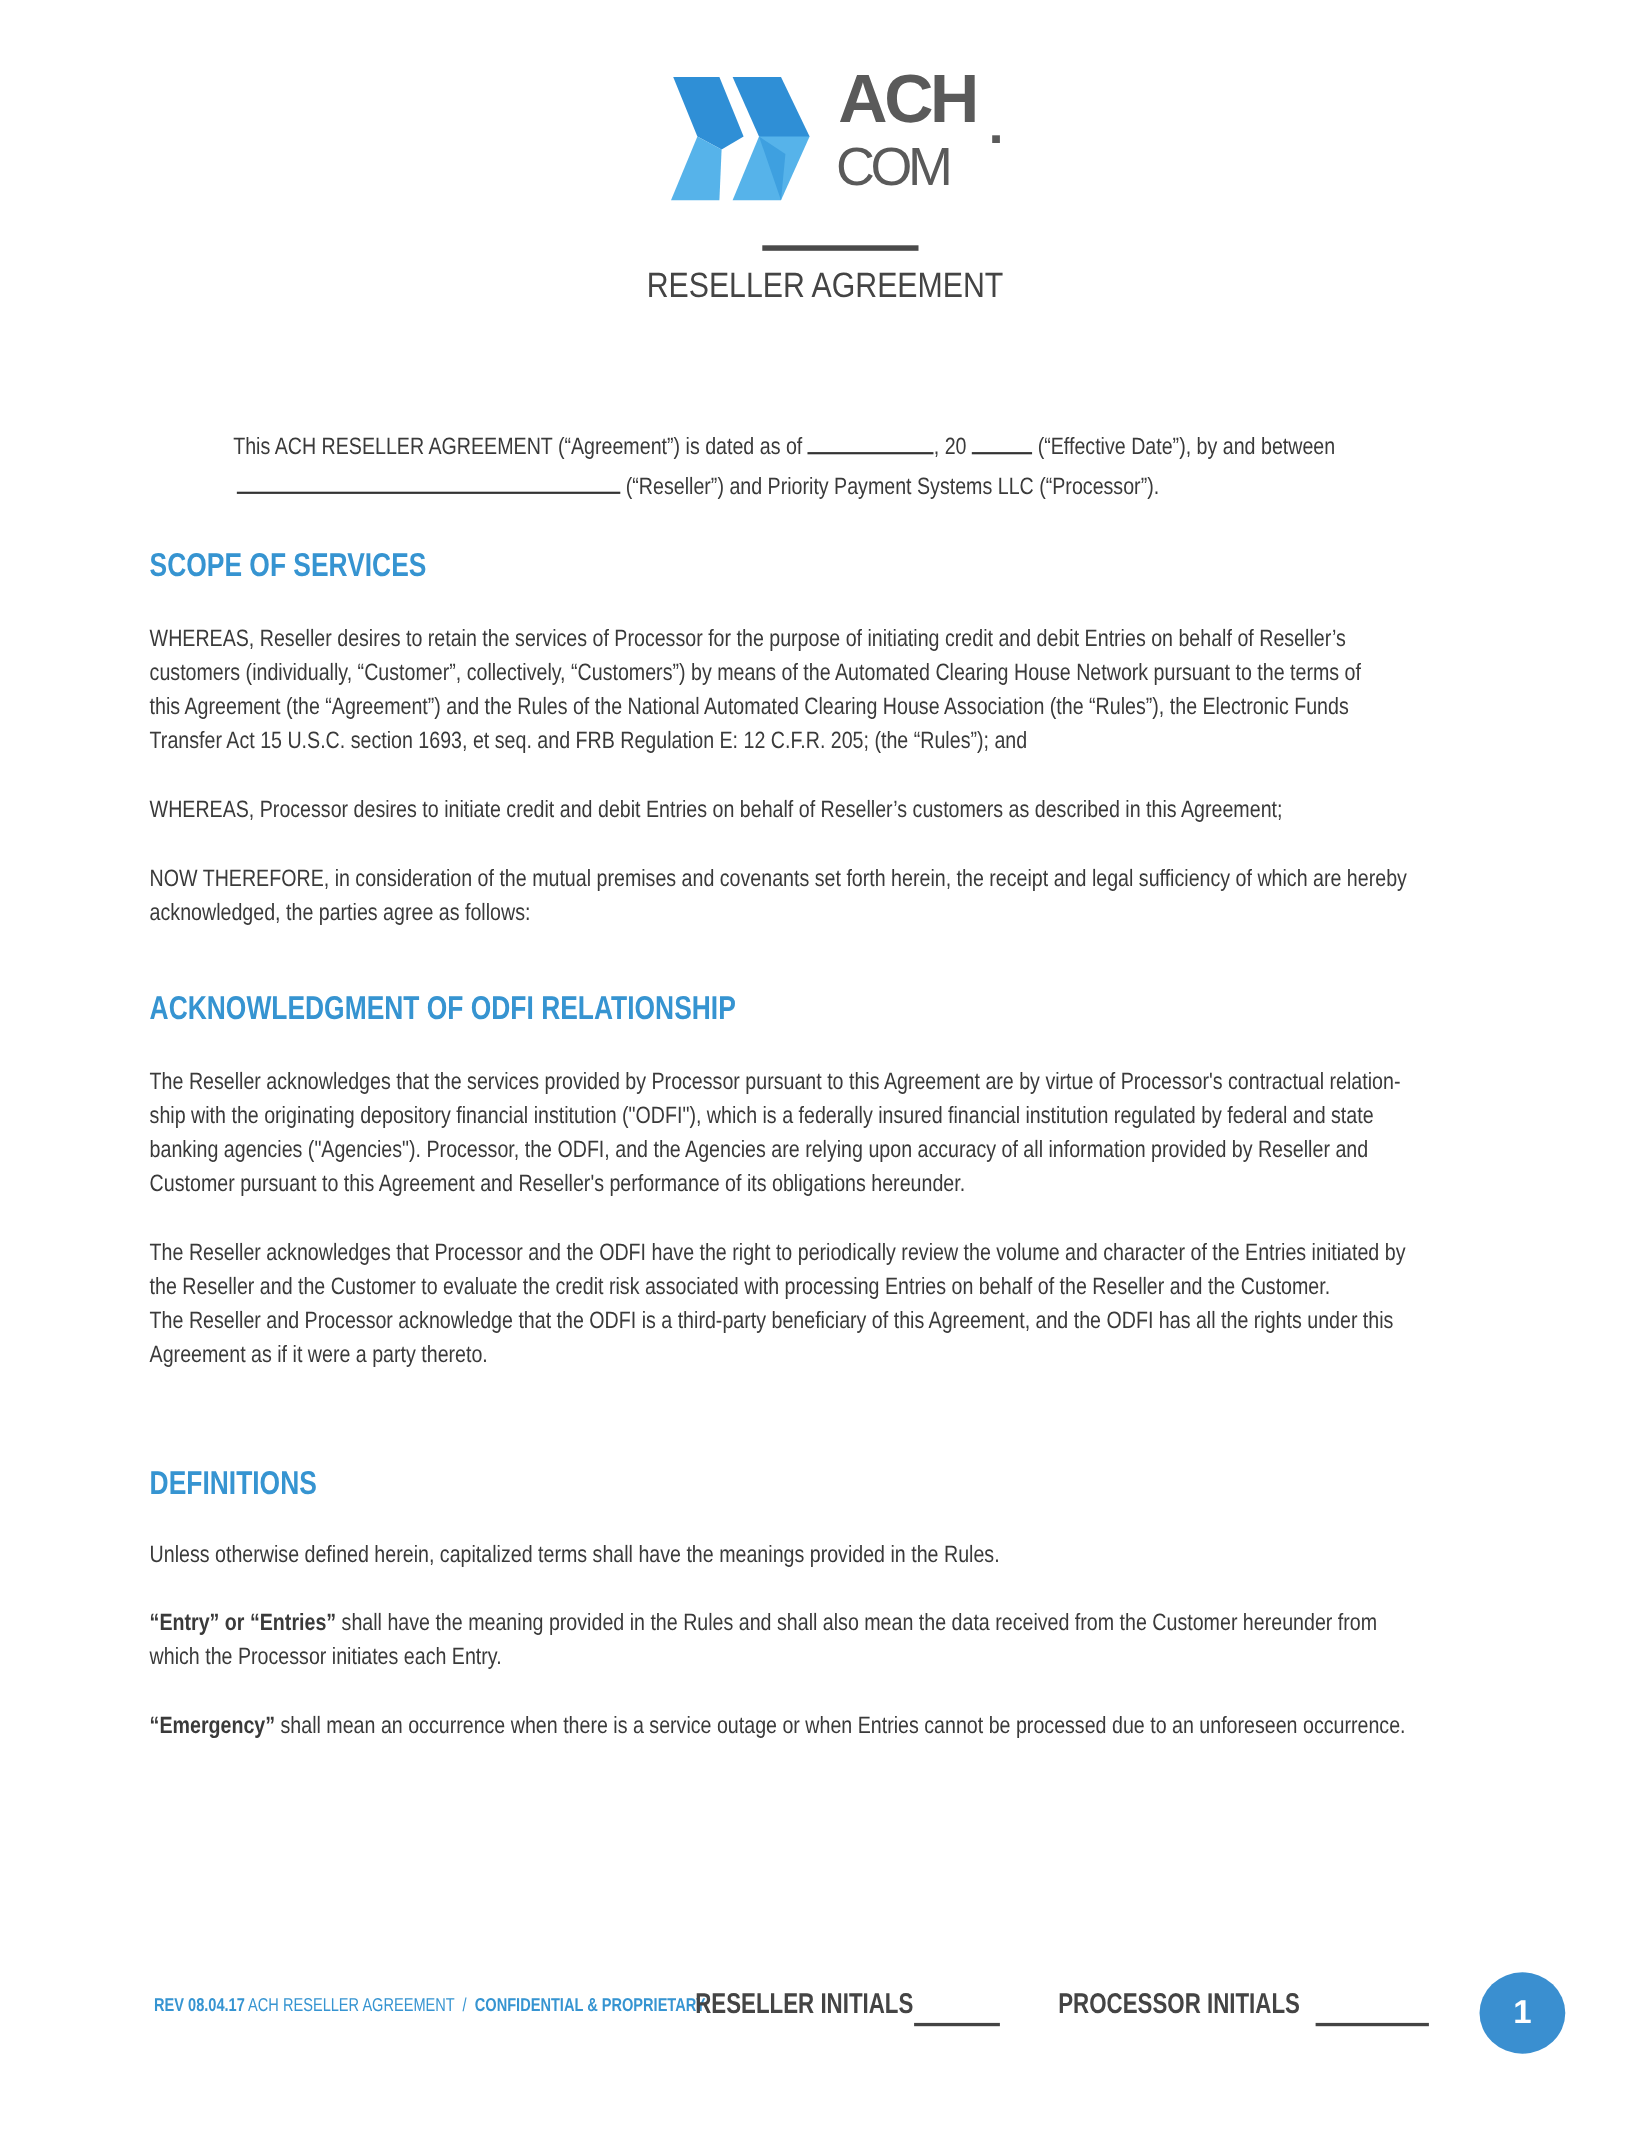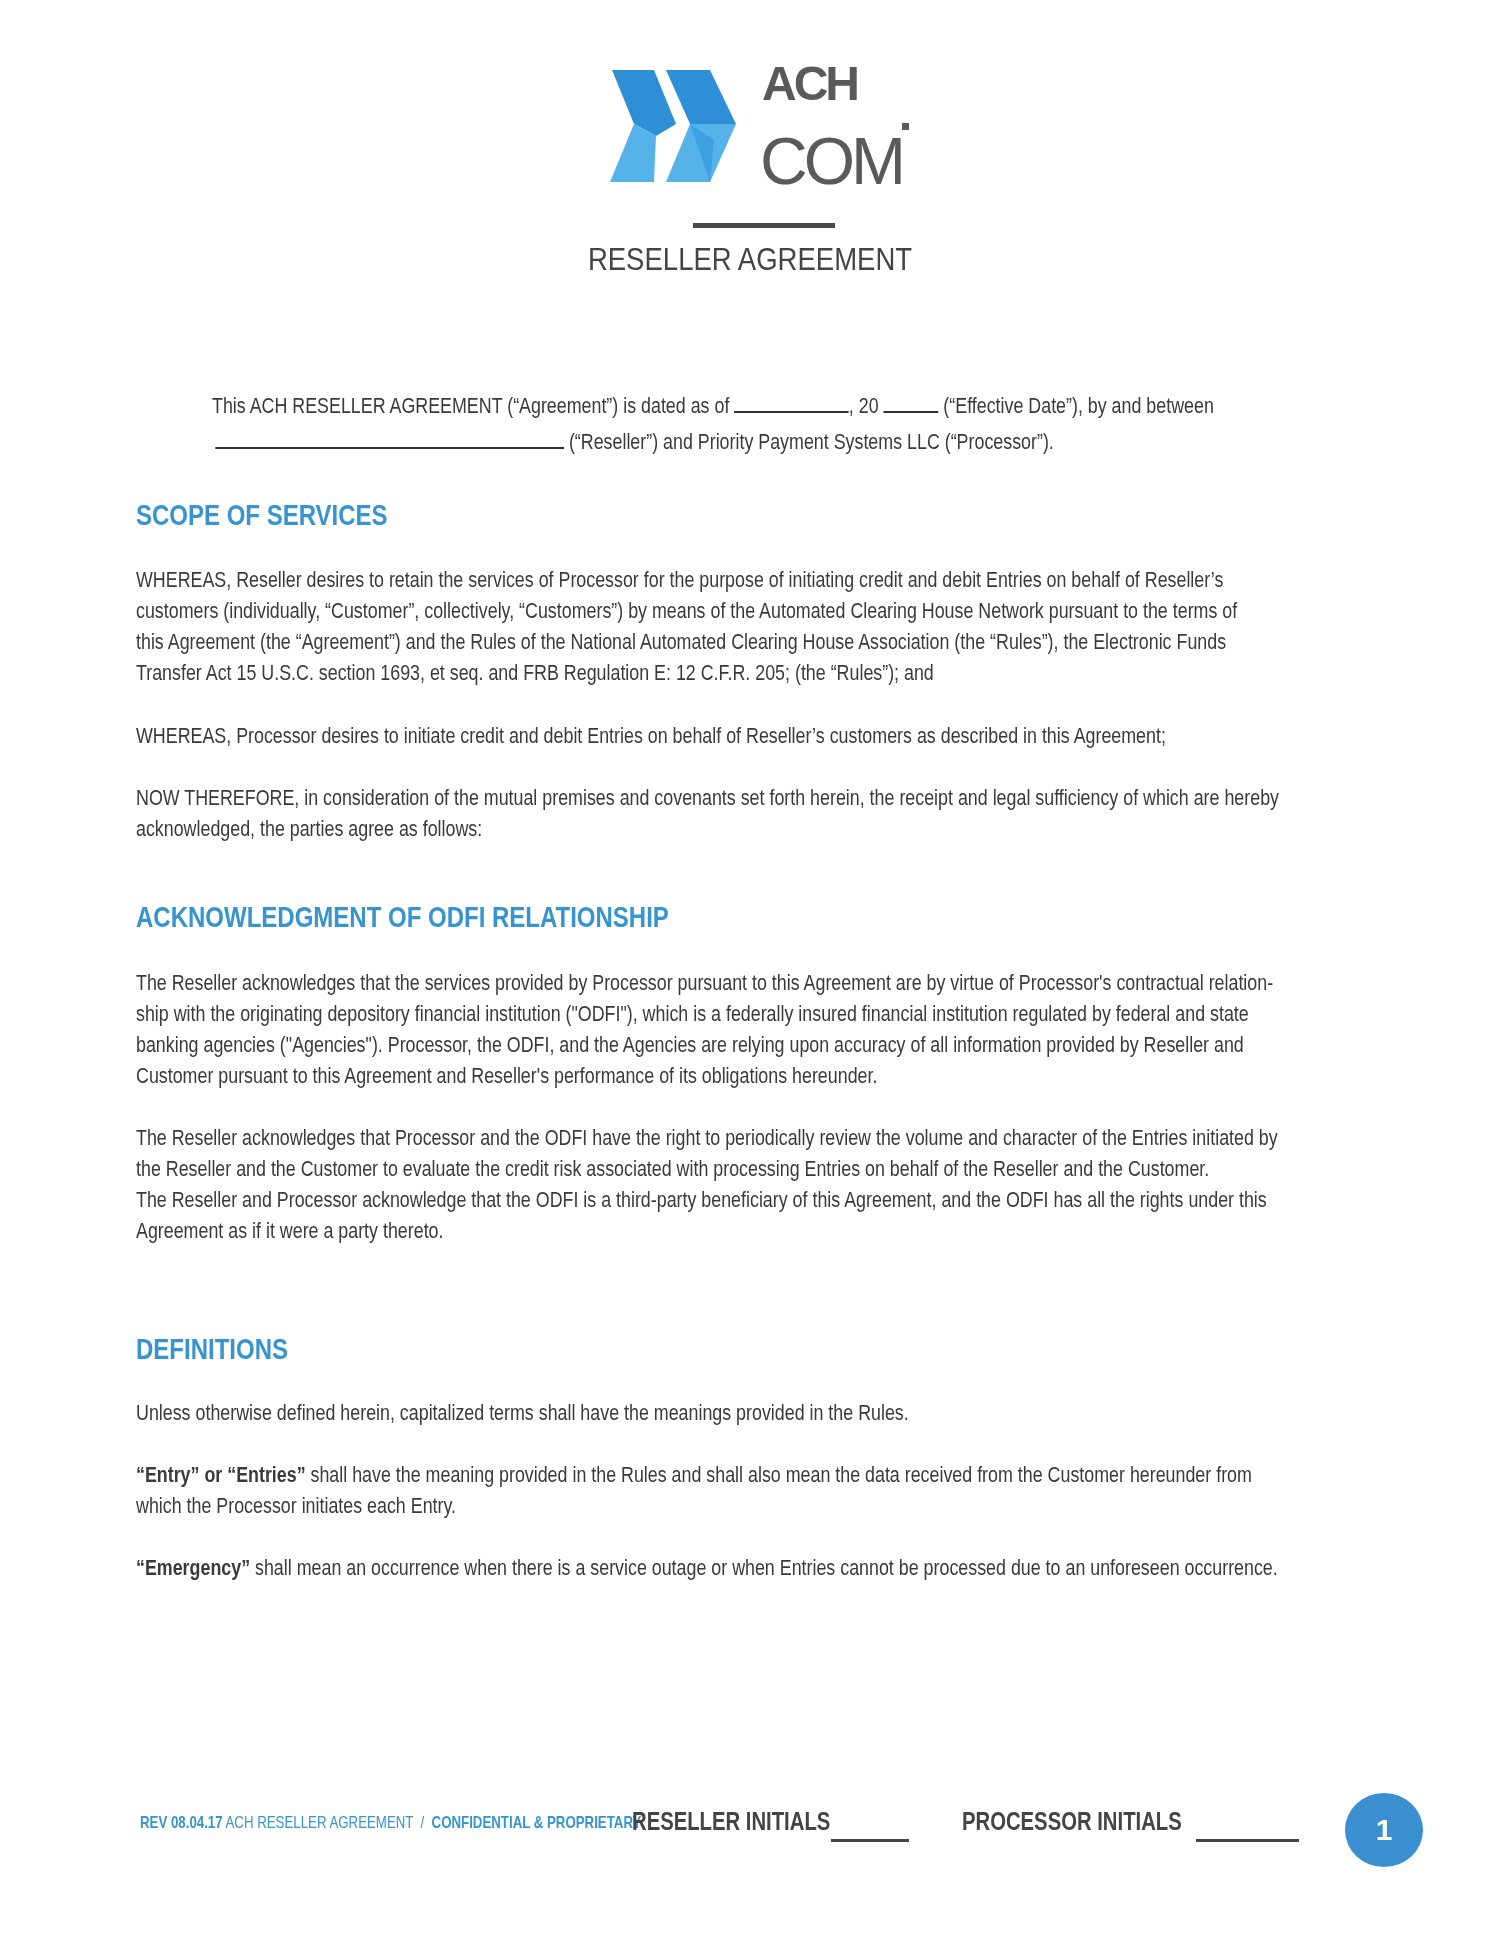--- a/index.html
+++ b/index.html
@@ -11,27 +11,27 @@
     overflow: hidden;
   }
   .page { position: absolute; left: 0; top: 0; width: 1500px; height: 1941px; }
 
   
   .logo { position: absolute; left: 610px; top: 68px; width: 300px; height: 118px; }
   .logo svg { position: absolute; left: 0; top: 0; }
   .logo-ach {
     position: absolute; left: 152px; top: -8px;
     font-family: "Liberation Sans", sans-serif; font-weight: bold;
-    font-size: 48px; letter-spacing: -3px; color: #5a5a5a; line-height: 1;
+    font-size: 62px; letter-spacing: -3px; color: #5a5a5a; line-height: 1;
   }
   .logo-dot { position: absolute; left: 292px; top: 55px; width: 7px; height: 7px; background: #5a5a5a; }
   .logo-com {
     position: absolute; left: 150px; top: 60px;
     font-family: "Liberation Sans", sans-serif; font-weight: normal;
-    font-size: 66px; letter-spacing: -4px; color: #5a5a5a; line-height: 1;
+    font-size: 49px; letter-spacing: -4px; color: #5a5a5a; line-height: 1;
   }
   .title-rule { position: absolute; left: 693px; top: 223px; width: 142px; height: 5px; background: #4a4a4a; }
   .doc-title {
     position: absolute; left: 0; width: 1500px; top: 241px; text-align: center;
     font-family: "Liberation Sans Narrow", "Liberation Sans", sans-serif;
     font-size: 32px; color: #444; transform: scaleX(0.86); transform-origin: 750px 0;
   }
 
   
   .txt {

